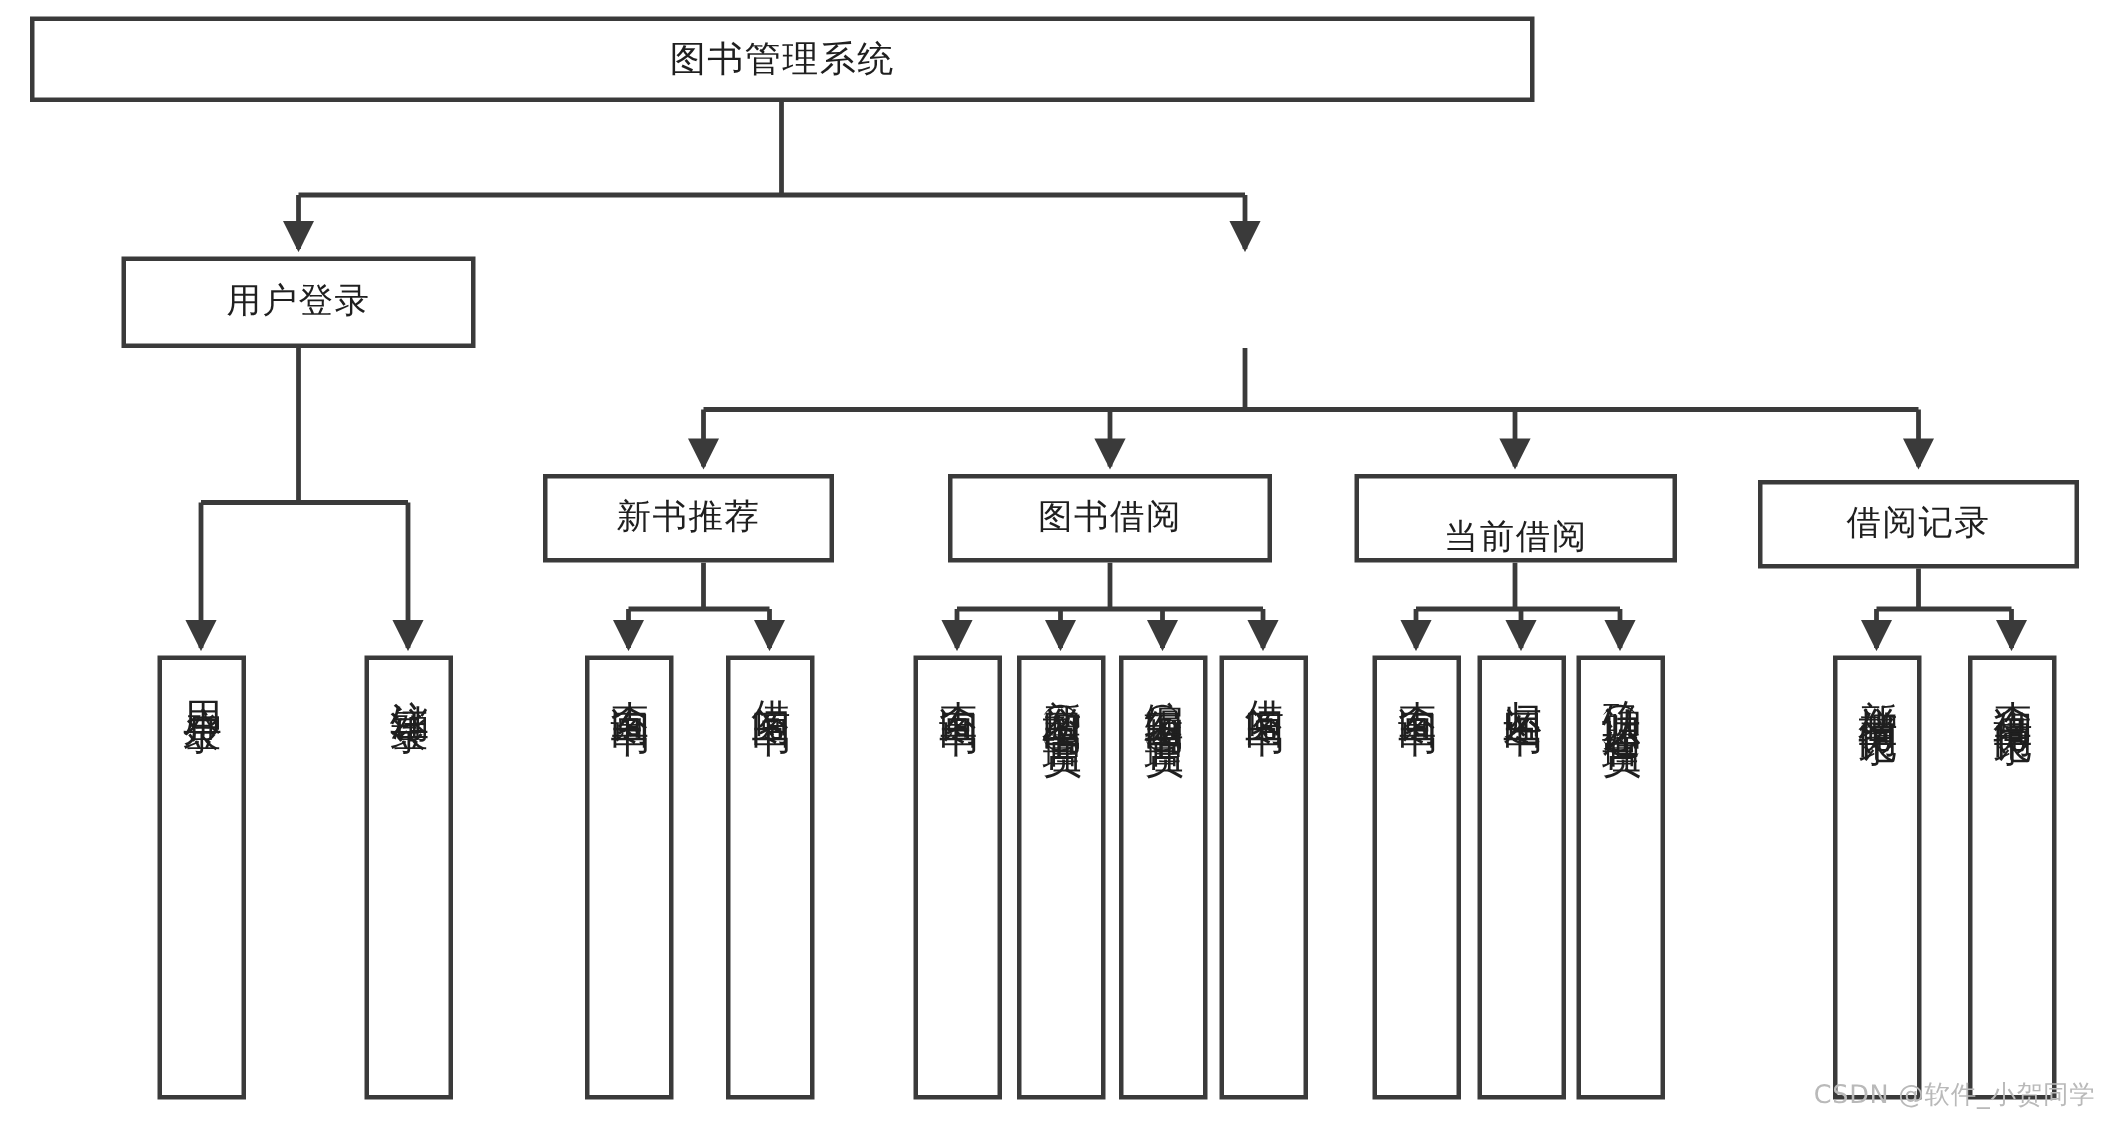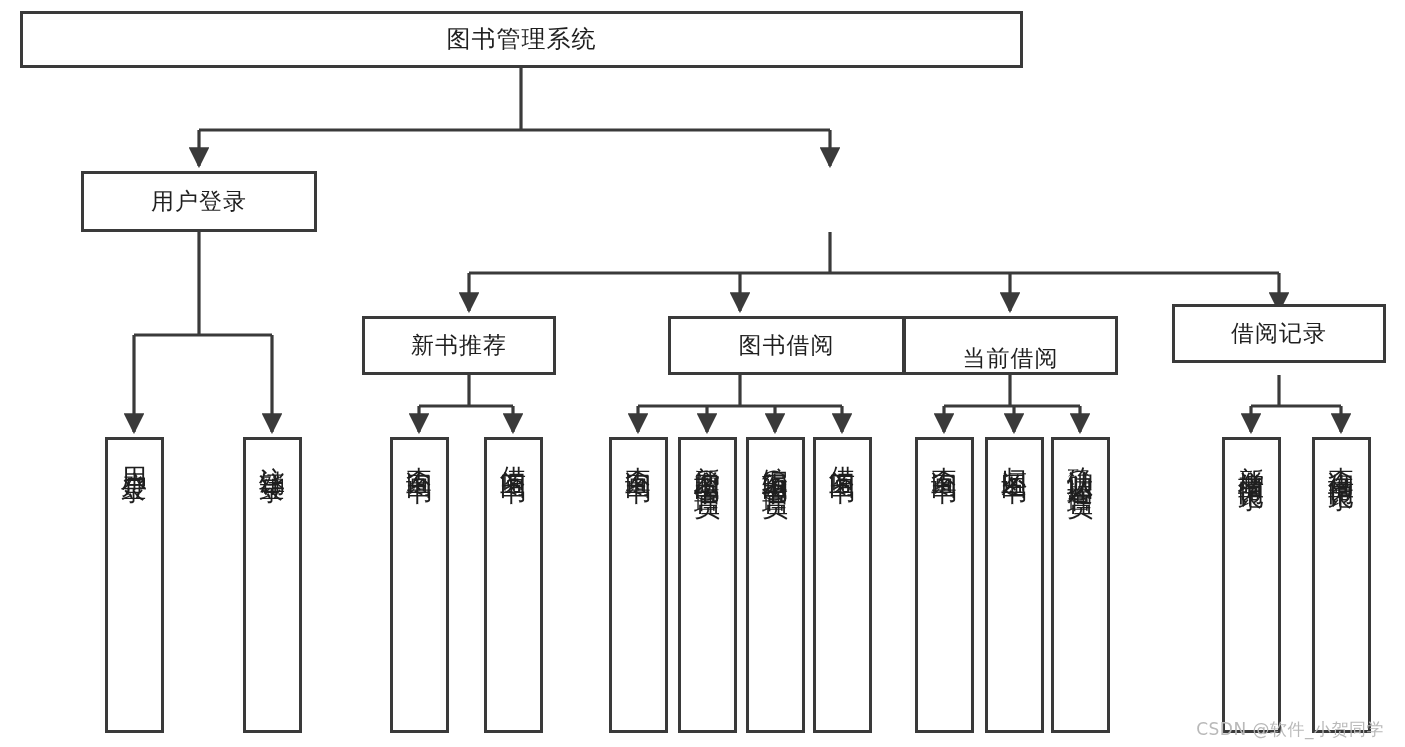--- a/index.html
+++ b/index.html
@@ -58,21 +58,21 @@
     letter-spacing: 4px;
     line-height: 1;
     white-space: nowrap;
     margin: 0 auto;
   }
   #root-node .label {
     font-size: 24px;
   }
   #watermark {
     position: absolute;
-    right: 21px;
+    right: 8px;
     bottom: 6px;
     font-size: 17px;
     color: #b9b9b9;
     letter-spacing: 0.5px;
     white-space: nowrap;
     font-family: "DejaVu Sans", "Liberation Sans", sans-serif;
     text-align: center;
   }
 </style>
 </head>
@@ -135,27 +135,27 @@
     <span class="label">图书管理系统</span>
   </div>
 
   <div class="node horiz" style="left: 81px; top: 171px; width: 236px; height: 61px;">
     <span class="label">用户登录</span>
   </div>
 
   <div class="node horiz" style="left: 362px; top: 316px; width: 194px; height: 59px;">
     <span class="label">新书推荐</span>
   </div>
-  <div class="node horiz" style="left: 632px; top: 316px; width: 237px; height: 59px; margin-left: 36px;">
+  <div class="node horiz" style="left: 632px; top: 316px; width: 216px; height: 59px;">
     <span class="label">图书借阅</span>
   </div>
   <div class="node horiz" style="left: 903px; top: 316px; width: 215px; height: 59px; align-items: flex-end;">
     <span class="label">当前借阅</span>
   </div>
-  <div class="node horiz" style="left: 1172px; top: 304px; width: 214px; height: 59px;">
+  <div class="node horiz" style="left: 1172px; top: 320px; width: 214px; height: 59px;">
     <span class="label">借阅记录</span>
   </div>
 
   <div class="node vert" style="left: 105px; top: 437px; width: 59px; height: 296px;">
     <span class="label">用户登录</span>
   </div>
   <div class="node vert" style="left: 243px; top: 437px; width: 59px; height: 296px;">
     <span class="label">注销登录</span>
   </div>
   <div class="node vert" style="left: 390px; top: 437px; width: 59px; height: 296px;">

